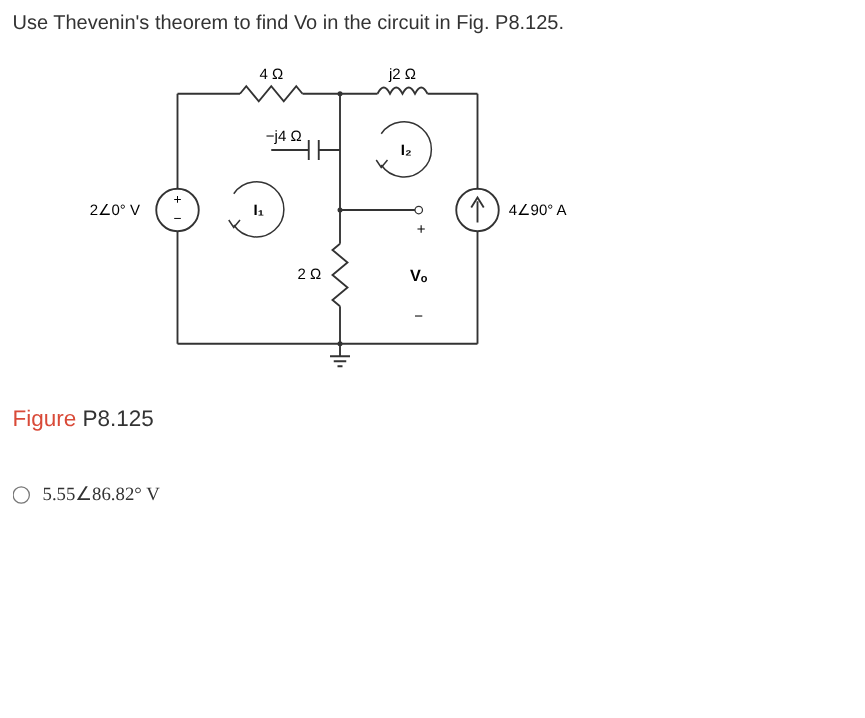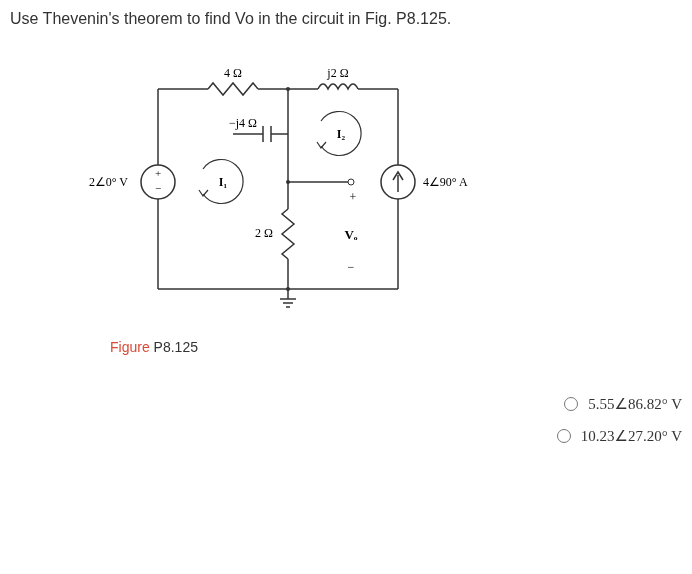--- a/index.html
+++ b/index.html
@@ -6,46 +6,43 @@
     body {
       font-family: Arial, sans-serif;
       font-size: 14px;
       color: #333;
       padding: 10px;
       width: 692px;
     }
     .question-text {
       font-size: 16px;
       color: #333;
-      margin-bottom: 31px;
+      margin-bottom: 17px;
     }
     .circuit-container {
-      margin-left: 78px;
+      margin-left: 62px;
       margin-bottom: 20px;
       position: relative;
       width: 400px;
       height: 260px;
-      font-family: Liberation Serif, serif;
     }
     .figure-label {
-      margin-left: 100px;
       margin-bottom: 40px;
-      font-size: 14px;
+      font-size: 18px;
     }
     .figure-prefix { color: #d94a38; }
     .figure-num { color: #333; }
     .options {
       margin-top: 20px;
     }
     .option {
       display: flex;
       align-items: center;
       margin-bottom: 14px;
       font-size: 15px;
-      justify-content: flex-end;
     }
     .option input[type="radio"] {
       margin-right: 10px;
       width: 14px;
       height: 14px;
     }
     .option-label {
       font-family: Georgia, serif;
     }
     .circuit-svg {
@@ -132,17 +129,13 @@
 
 <div class="figure-label">
   <span class="figure-prefix">Figure </span><span class="figure-num">P8.125</span>
 </div>
 
 <div class="options">
   <div class="option">
     <input type="radio" name="answer" style="">
     <span class="option-label">5.55∠86.82° V</span>
   </div>
-  <div class="option">
-    <input type="radio" name="answer" style="">
-    <span class="option-label">10.23∠27.20° V</span>
-  </div>
 </div>
 
 </body></html>

